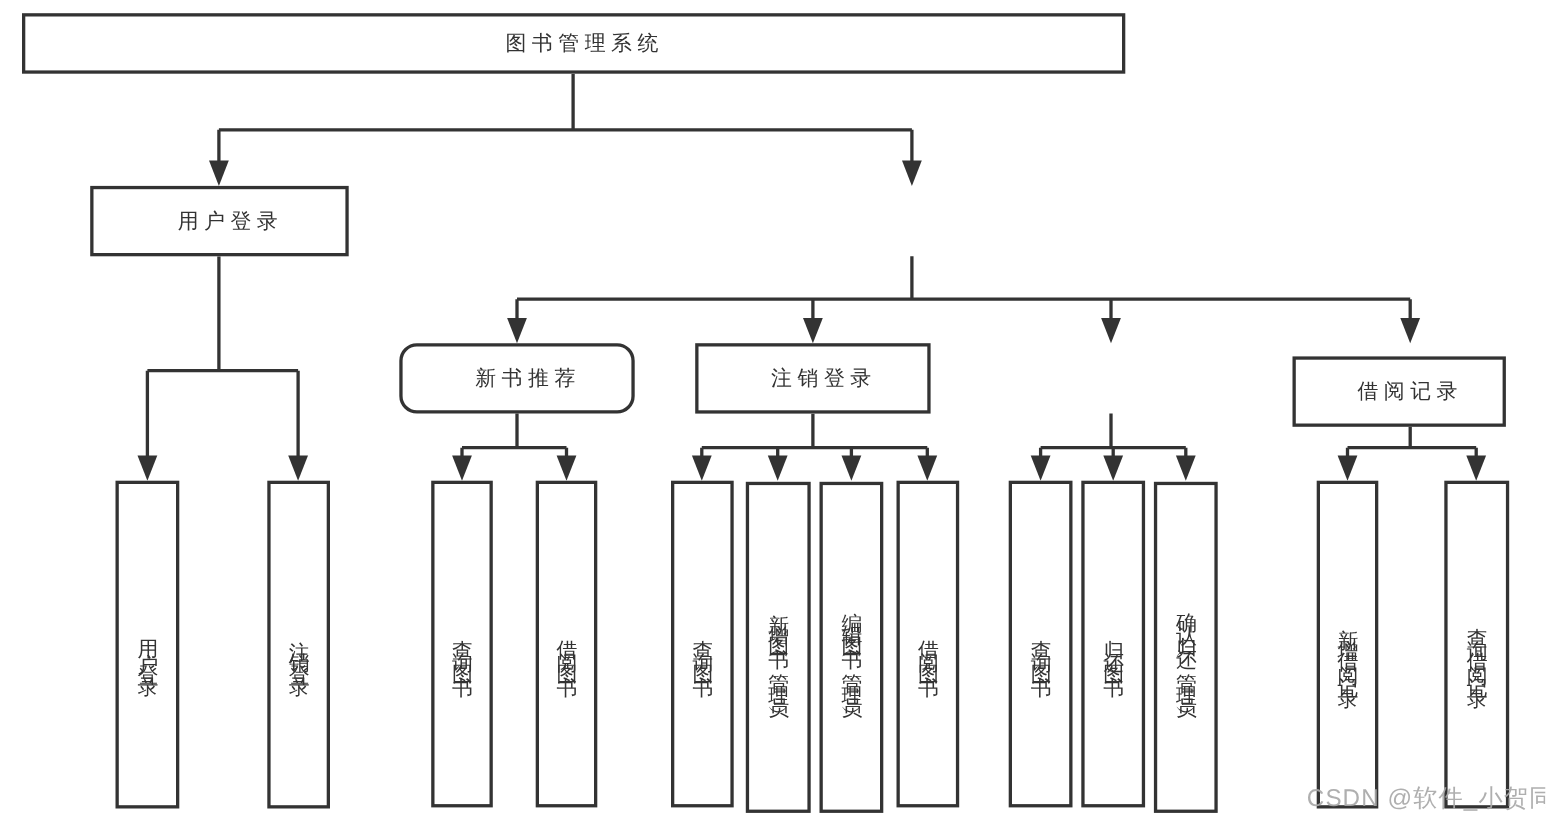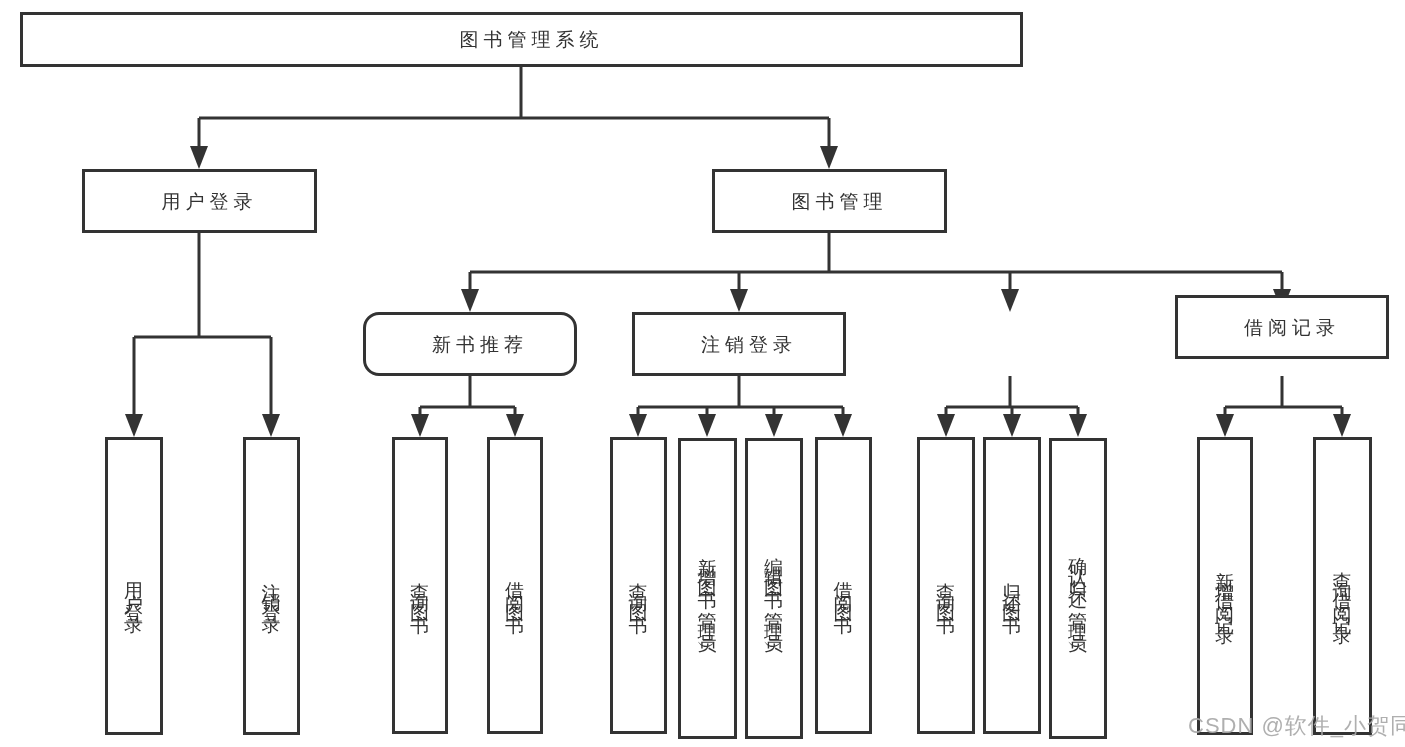--- a/index.html
+++ b/index.html
@@ -65,25 +65,24 @@
       <polygon class="ah" points="1003,414 1021,414 1012,437"></polygon>
       <polygon class="ah" points="1069,414 1087,414 1078,437"></polygon>
       <polygon class="ah" points="1216,414 1234,414 1225,437"></polygon>
       <polygon class="ah" points="1333,414 1351,414 1342,437"></polygon>
     </g>
   </svg>
 
   <div class="box hbox" style="left:20px; top:12px; width:1003px; height:55px;">图书管理系统</div>
 
   <div class="box hbox" style="left:82px; top:169px; width:235px; height:64px;">用户登录</div>
-  <div class="box hbox" style="left:712px; top:169px; width:235px; height:64px;">图书管理</div>
 
   <div class="box hbox" style="left:363px; top:312px; width:214px; height:64px;border-radius:16px;">新书推荐</div>
   <div class="box hbox" style="left:632px; top:312px; width:214px; height:64px;">注销登录</div>
-  <div class="box hbox" style="left:1175px; top:295px; width:214px; height:64px;">借阅记录</div>
+  <div class="box hbox" style="left:1175px; top:324px; width:194px; height:64px;">借阅记录</div>
 
   <div class="box vbox" style="left:105px; top:437px; width:58px; height:298px;">用户登录</div>
   <div class="box vbox" style="left:243px; top:437px; width:57px; height:298px;">注销登录</div>
 
   <div class="box vbox" style="left:392px; top:437px; width:56px; height:297px;">查询图书</div>
   <div class="box vbox" style="left:487px; top:437px; width:56px; height:297px;">借阅图书</div>
 
   <div class="box vbox" style="left:610px; top:437px; width:57px; height:297px;">查询图书</div>
   <div class="box vbox" style="left:678px; top:438px; width:59px; height:301px;">新增图书（管理员）</div>
   <div class="box vbox" style="left:745px; top:438px; width:58px; height:301px;">编辑图书（管理员）</div>

